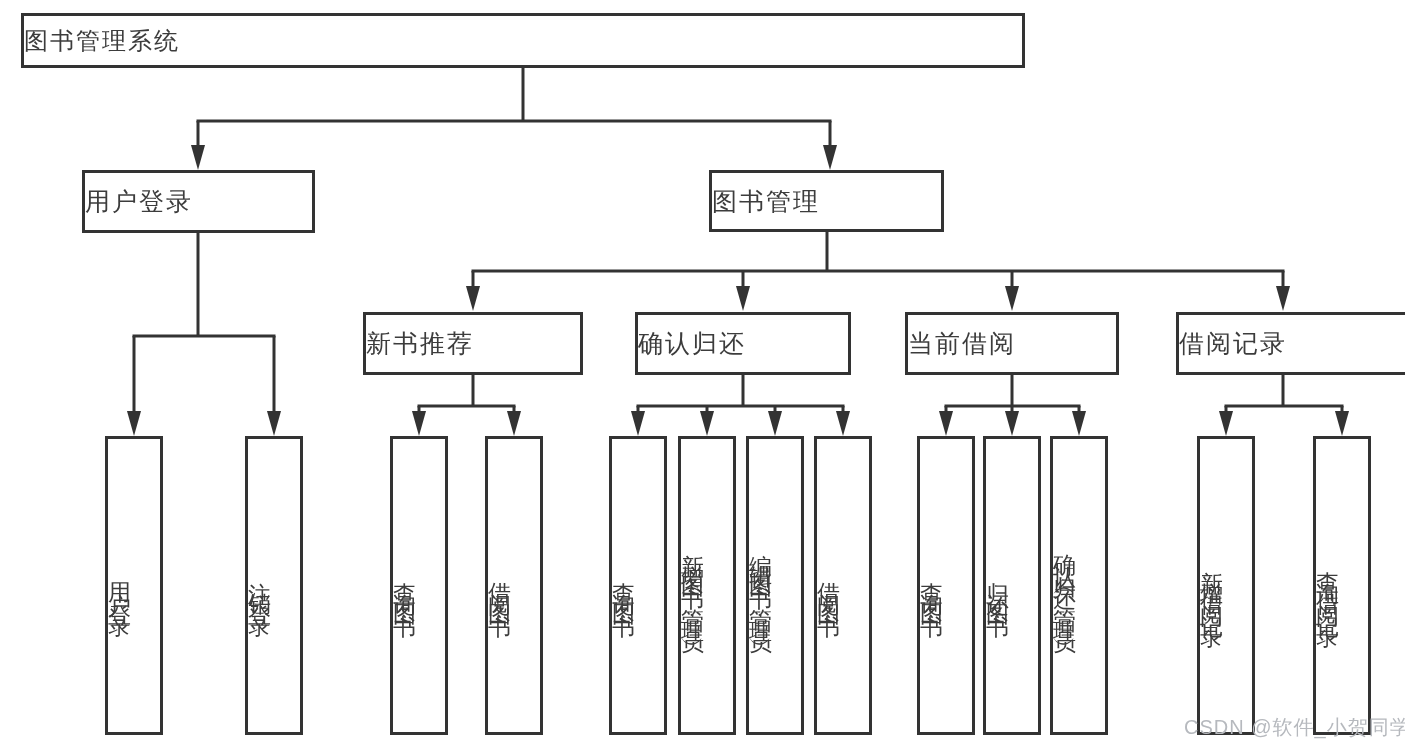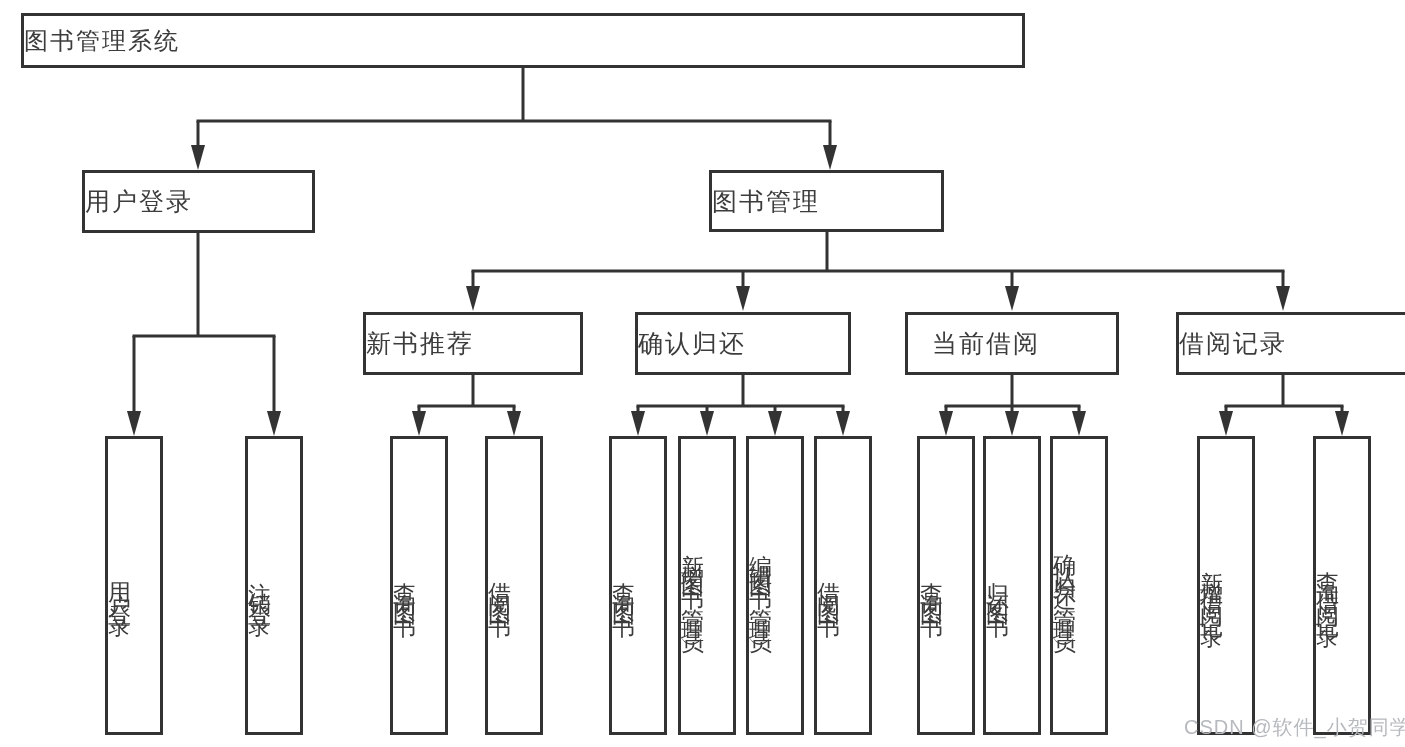--- a/index.html
+++ b/index.html
@@ -162,21 +162,21 @@
   <div class="box lvl3" style="left:363px; top:312px; width:220px; height:63px;">
     <span class="hlabel">新书推荐</span>
   </div>
 
   <div class="box lvl2" style="left:709px; top:170px; width:235px; height:62px;">
     <span class="hlabel">图书管理</span>
   </div>
   <div class="box lvl3" style="left:635px; top:312px; width:216px; height:63px;">
     <span class="hlabel">确认归还</span>
   </div>
-  <div class="box lvl3" style="left:905px; top:312px; width:214px; height:63px;padding-left:24px;">
+  <div class="box lvl3" style="left:905px; top:312px; width:214px; height:63px;">
     <span class="hlabel">当前借阅</span>
   </div>
   <div class="box lvl3" style="left:1176px; top:312px; width:239px; height:63px;">
     <span class="hlabel">借阅记录</span>
   </div>
 
   <div class="box leaf" style="left:105px;">
     <span class="vlabel">用户登录</span>
   </div>
   <div class="box leaf" style="left:245px;">

